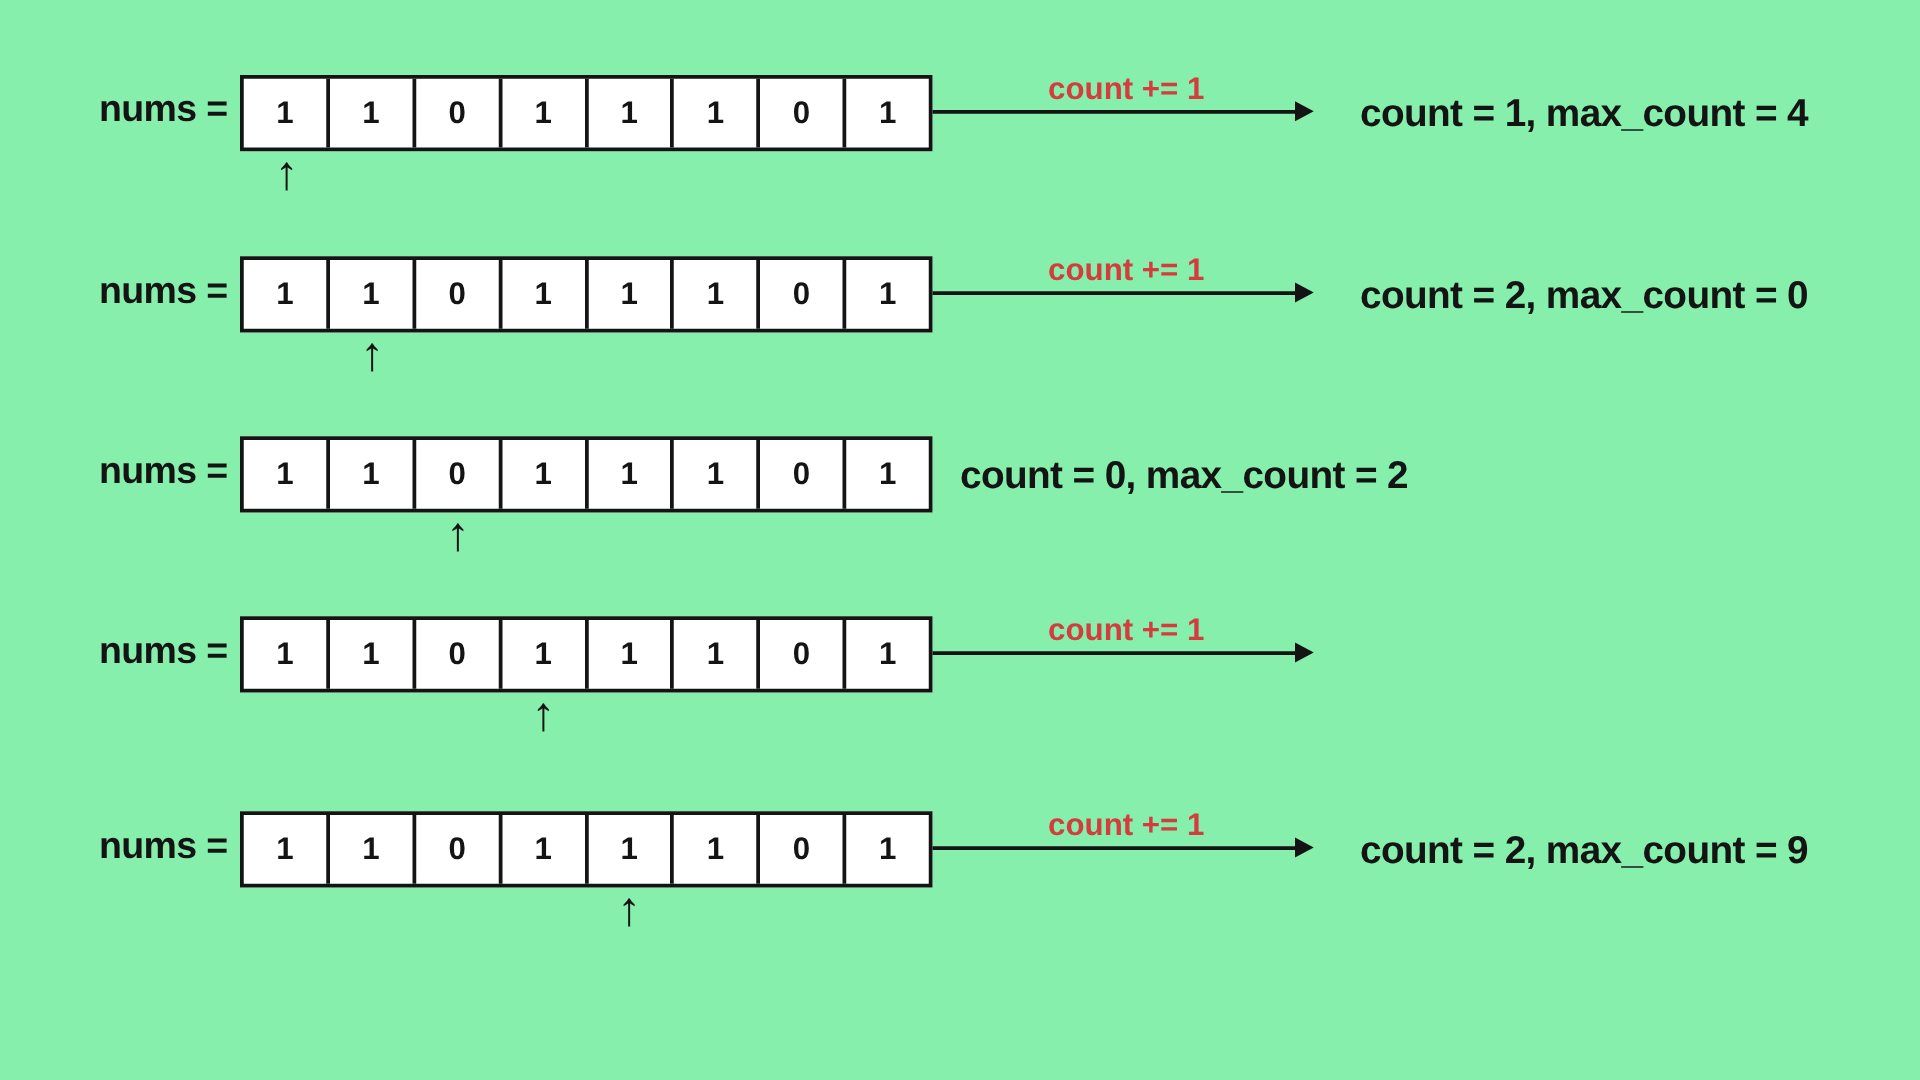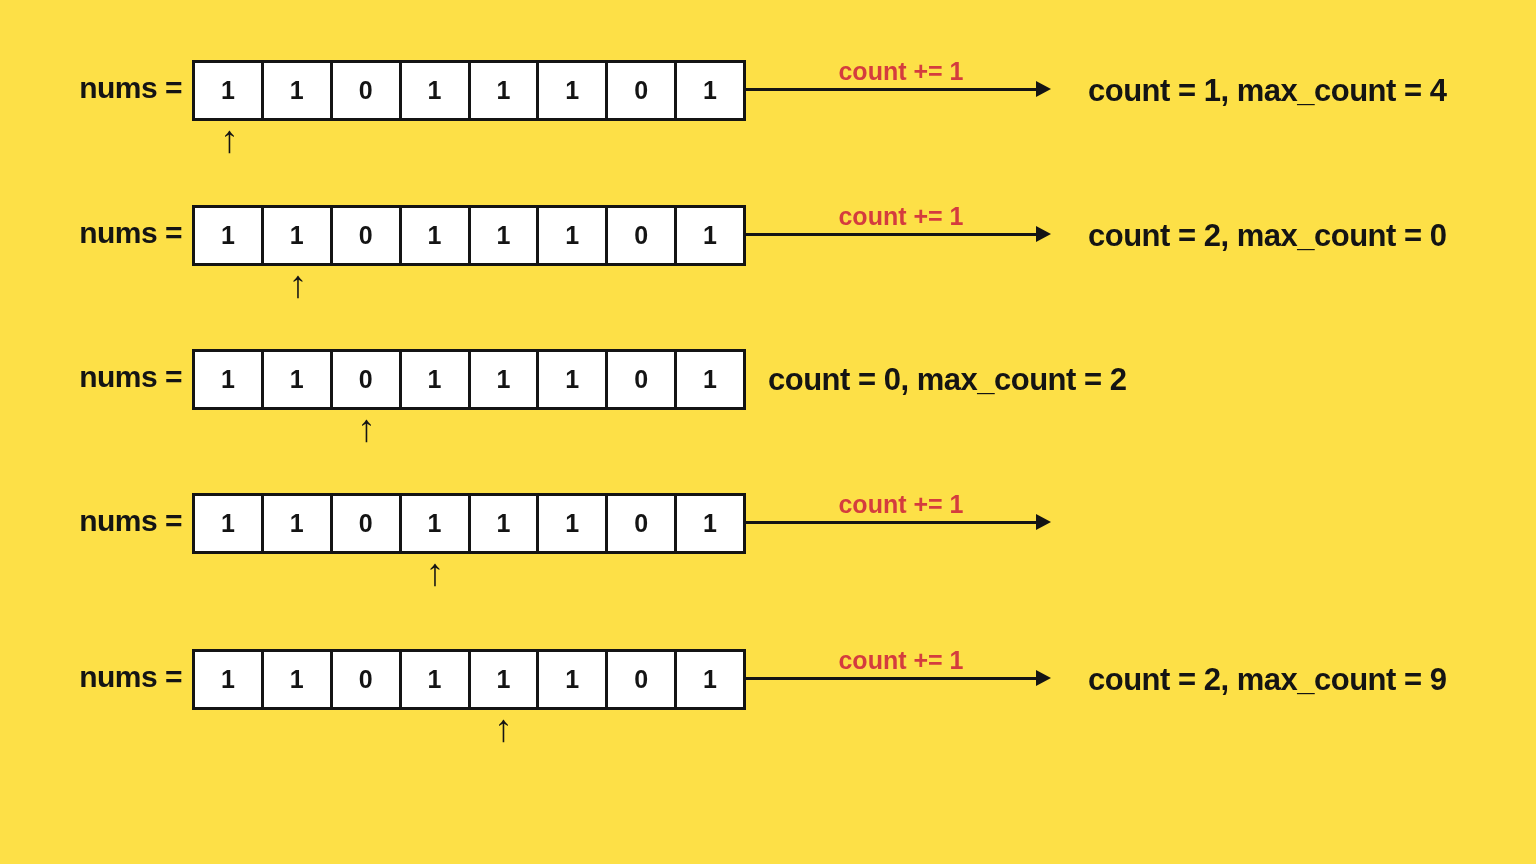--- a/index.html
+++ b/index.html
@@ -1,17 +1,17 @@
 <!DOCTYPE html>
 <html><head>
 <meta charset="utf-8">
 <style>
   html,body{margin:0;padding:0;background:#ffffff;}
   .canvas{
-    position:relative;width:1536px;height:864px;background:#fde047;overflow:hidden;
+    position:relative;width:1536px;height:864px;background:#86efac;overflow:hidden;
     font-family:"Liberation Sans","DejaVu Sans",sans-serif;color:#141414;
   }
   .row{position:absolute;left:70px;display:flex;align-items:flex-start;}
   .nums-label{
     width:112px;height:55px;line-height:55px;text-align:right;margin-right:10px;
     font-size:30px;font-weight:700;letter-spacing:-0.5px;white-space:nowrap;
   }
   .array{position:relative;width:548px;height:55px;border:3px solid #141414;
     display:flex;box-sizing:content-box;background:#fff;flex:none;}
   .cell{flex:1 1 0;display:flex;align-items:center;justify-content:center;

